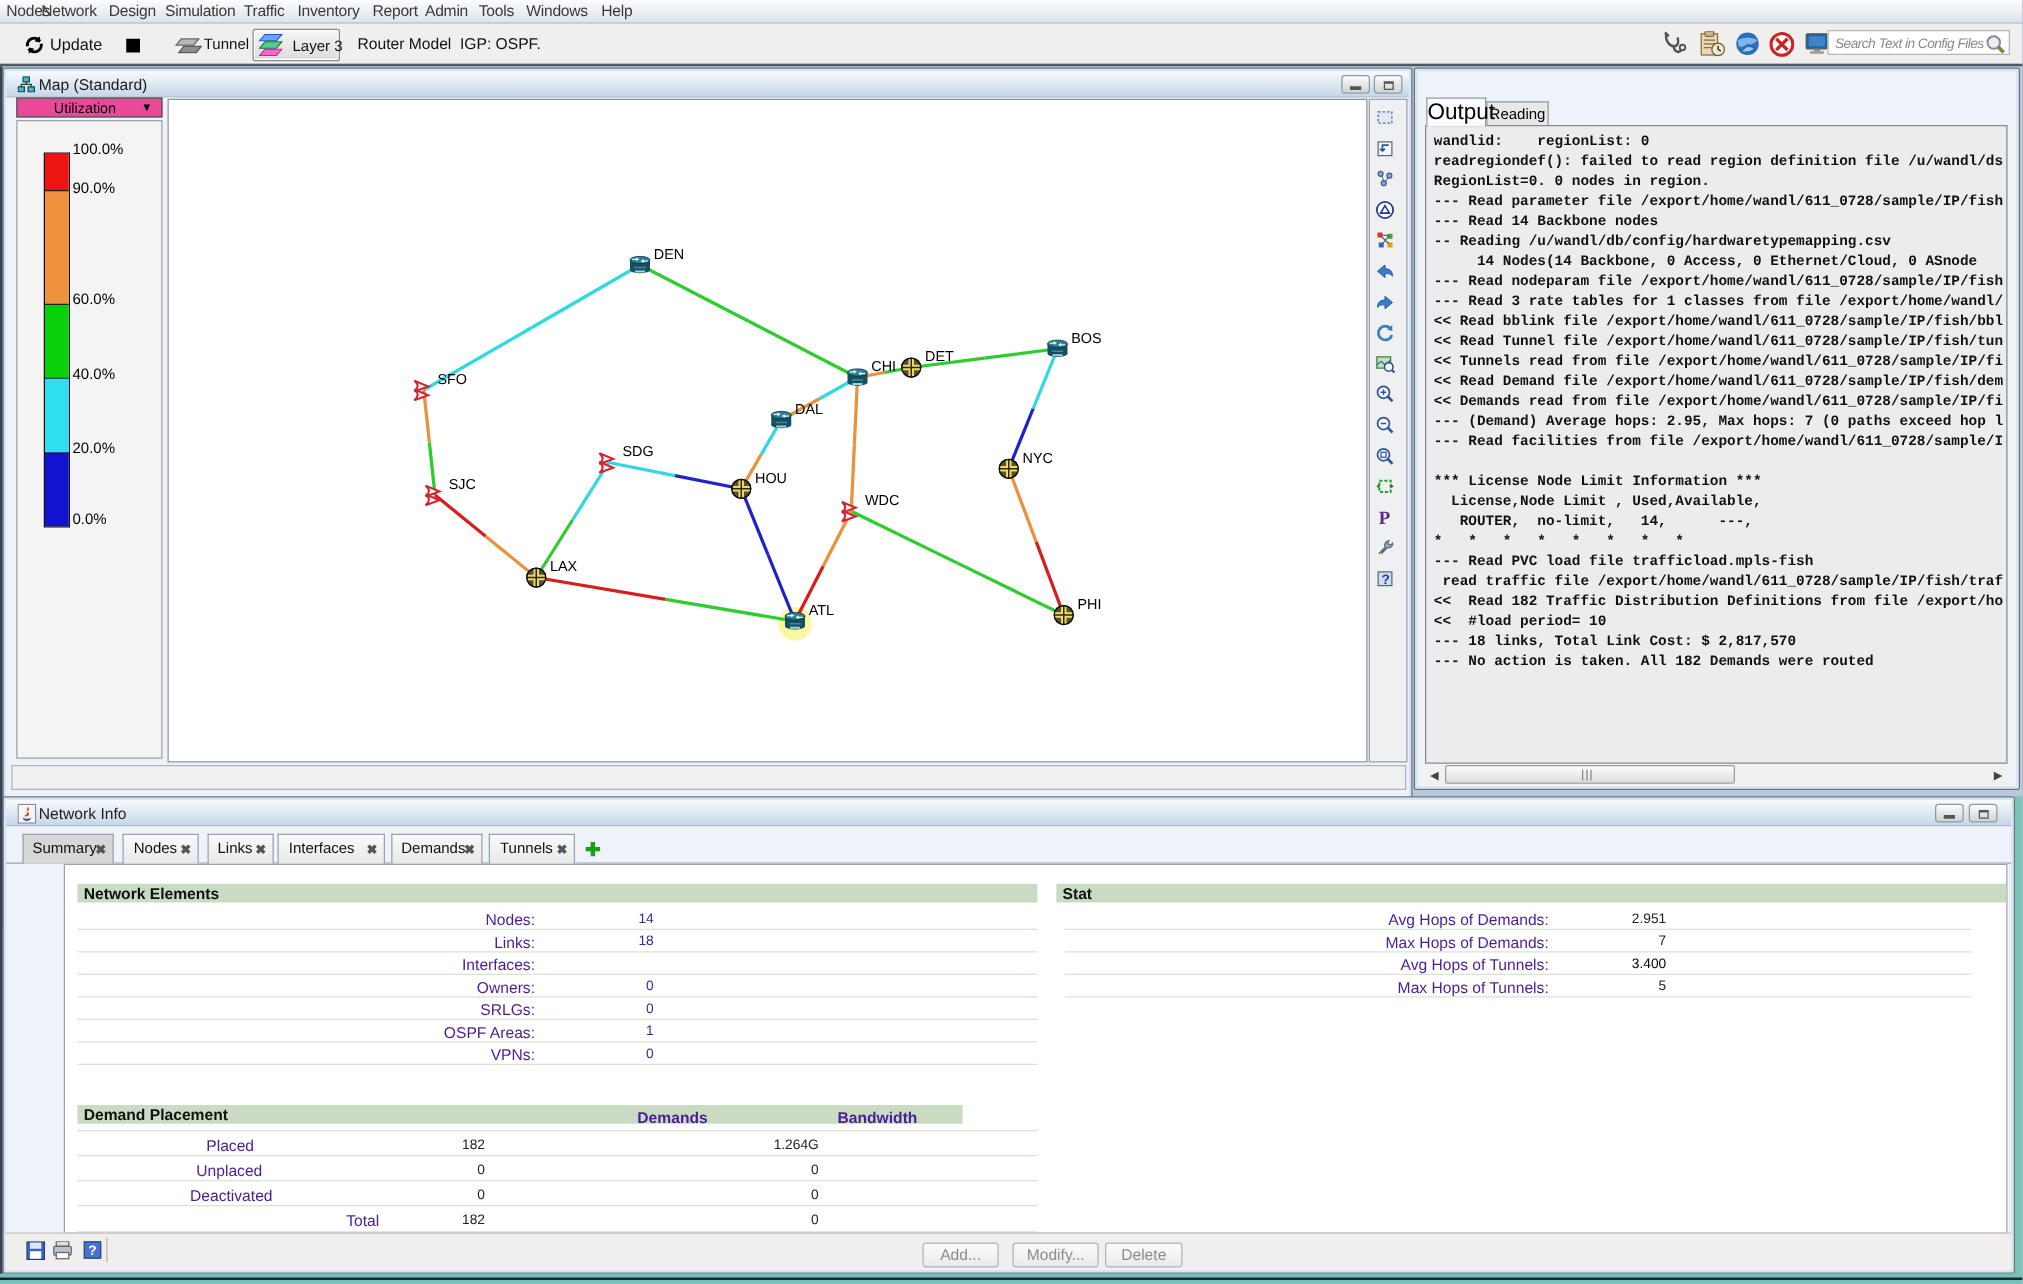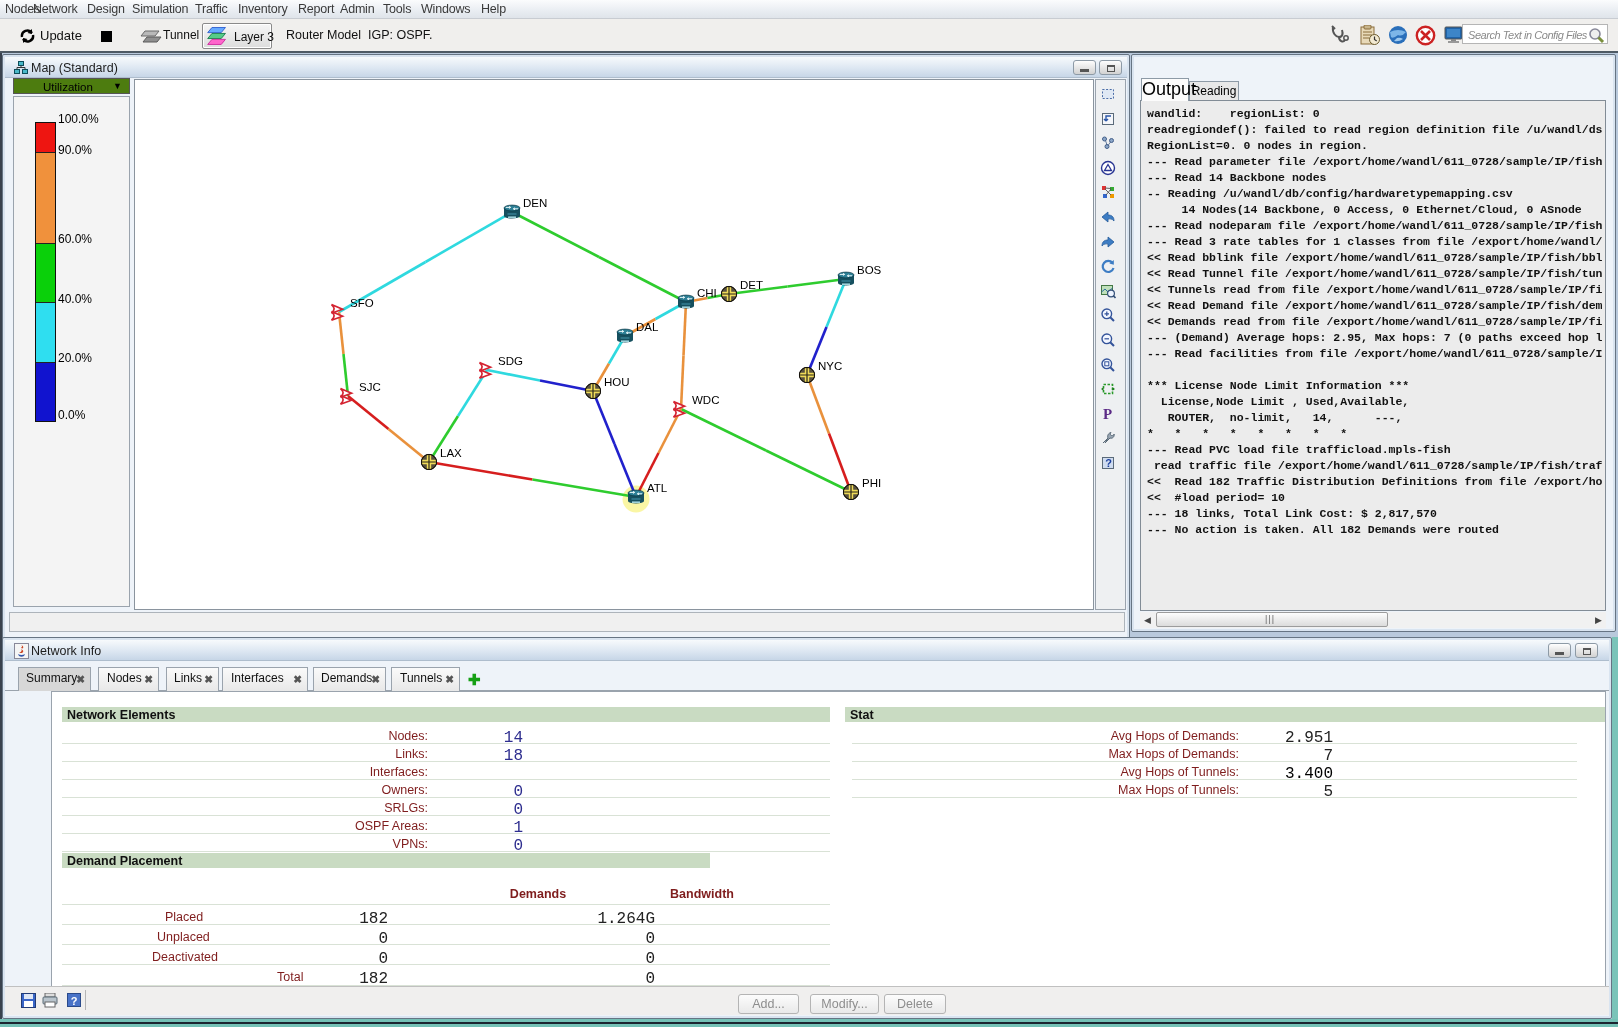--- a/index.html
+++ b/index.html
@@ -46,43 +46,43 @@
 #con-tabs { position:absolute; left:2px; top:23px; height:22px; right:2px; }
 .ctab { position:absolute; top:0; height:22px; border:1px solid #8d9aa6; border-bottom:none;
   font-size:18px; text-align:center; }
 #con-text { position:absolute; left:8px; right:9px; top:45px; bottom:20px; background:#ececec;
   border:1px solid #828c96; overflow:hidden; }
 #con-text pre { font-family:"Liberation Mono",monospace; font-weight:bold; font-size:11.5px;
   line-height:16px; color:#111; margin:5px 0 0 6px; }
 #con-hsb { position:absolute; left:8px; right:9px; bottom:3px; height:16px; background:#f1f1f1; }
 
 
-#map-dd { position:absolute; left:10px; top:23px; width:117px; height:16px; background:#4d7c0f;
+#map-dd { position:absolute; left:10px; top:23px; width:117px; height:16px; background:#ec4899;
   border:1px solid #555; font-size:12px; }
 #map-legend { position:absolute; left:10px; top:41px; width:117px; height:511px; background:#f4f4f4;
   border:1px solid #9aa3ad; }
 #map-canvas { position:absolute; left:131px; top:24px; width:960px; height:531px; background:#fff;
   border:1px solid #8a949e; }
 #map-rtb { position:absolute; left:1092px; top:24px; width:31px; height:531px; background:#eef0f2;
   border:1px solid #9aa3ad; }
 #map-status { position:absolute; left:6px; top:557px; width:1116px; height:20px; background:#f0f0f0;
   border:1px solid #adb4bb; }
 
 
 #ni-tabs { position:absolute; left:2px; top:27px; height:26px; right:2px; border-bottom:1px solid #9aa3ad; }
 .ntab { position:absolute; top:2px; height:24px; background:linear-gradient(#fafafa,#e8e8e8);
   border:1px solid #9aa3ad; border-bottom:none; font-size:12px; color:#111; }
 .ntab.active { background:#d7d7d7; }
 .ntab .x { color:#555; font-weight:bold; font-size:10.5px; top:5px !important; }
 #ni-content { position:absolute; left:8px; right:5px; top:53px; bottom:31px; background:#fff;
   border:1px solid #9aa3ad; overflow:hidden;margin-left:40px; }
 .greenbar { position:absolute; height:15px; background:#c9dbc2; font-size:12.5px; font-weight:bold;
   color:#101010; padding:1px 0 0 5px; }
-.trow { position:absolute; font-size:12.5px; color:#7f1d1d; }
-.tval { position:absolute; font-family:Liberation Mono, monospace; font-size:16px; text-align:right; }
+.trow { position:absolute; font-size:12.5px; color:#4c1d95; }
+.tval { position:absolute; font-family:Liberation Sans, sans-serif; font-size:11px; text-align:right; }
 .sep { position:absolute; height:1px; background:#d9e2d6; }
 #ni-bottom { position:absolute; left:2px; right:2px; bottom:3px; height:29px; background:#f0efee;
   border-top:1px solid #c0c0c0; }
 .nbtn { position:absolute; top:7px; height:20px; background:linear-gradient(#fcfcfc,#e9e9e9);
   border:1px solid #b4b4b4; border-radius:3px; color:#8d8d8d; font-size:12.5px; text-align:center;
   line-height:19px; }
 
 #bottombar { position:absolute; left:0; top:1022px; width:1618px; height:2px; background:#1c2430; z-index:60; }
 #rightteal { position:absolute; left:1612px; top:637px; width:6px; height:384px; background:#7ac4b9; z-index:55; }
 #tealband { position:absolute; left:0; top:1019px; width:1618px; height:8px; background:#74c1b6; z-index:55; }
@@ -470,21 +470,21 @@
       <div class="sep" style="left:10px;top:105px;width:768px"></div>
       <div class="trow" style="left:176px;top:109px;width:200px;text-align:right">SRLGs:</div>
       <div class="tval" style="left:371px;top:109px;width:100px;color:#2e2e8f">0</div>
       <div class="sep" style="left:10px;top:123px;width:768px"></div>
       <div class="trow" style="left:176px;top:127px;width:200px;text-align:right">OSPF Areas:</div>
       <div class="tval" style="left:371px;top:127px;width:100px;color:#2e2e8f">1</div>
       <div class="sep" style="left:10px;top:141px;width:768px"></div>
       <div class="trow" style="left:176px;top:145px;width:200px;text-align:right">VPNs:</div>
       <div class="tval" style="left:371px;top:145px;width:100px;color:#2e2e8f">0</div>
       <div class="sep" style="left:10px;top:159px;width:768px"></div>
-      <div class="greenbar" style="left:10px;top:161px;width:648px">Demand Placement</div>
+      <div class="greenbar" style="left:10px;top:192px;width:708px">Demand Placement</div>
       <div class="trow" style="left:436px;top:195px;width:100px;text-align:center;font-weight:bold">Demands</div>
       <div class="trow" style="left:600px;top:195px;width:100px;text-align:center;font-weight:bold">Bandwidth</div>
       <div class="trow" style="left:113px;top:218px">Placed</div>
       <div class="tval" style="left:236px;top:218px;width:100px;color:#222">182</div>
       <div class="tval" style="left:503px;top:218px;width:100px;color:#222">1.264G</div>
       <div class="sep" style="left:10px;top:212px;width:768px"></div>
       <div class="trow" style="left:105px;top:238px">Unplaced</div>
       <div class="tval" style="left:236px;top:238px;width:100px;color:#222">0</div>
       <div class="tval" style="left:503px;top:238px;width:100px;color:#222">0</div>
       <div class="sep" style="left:10px;top:232px;width:768px"></div>

